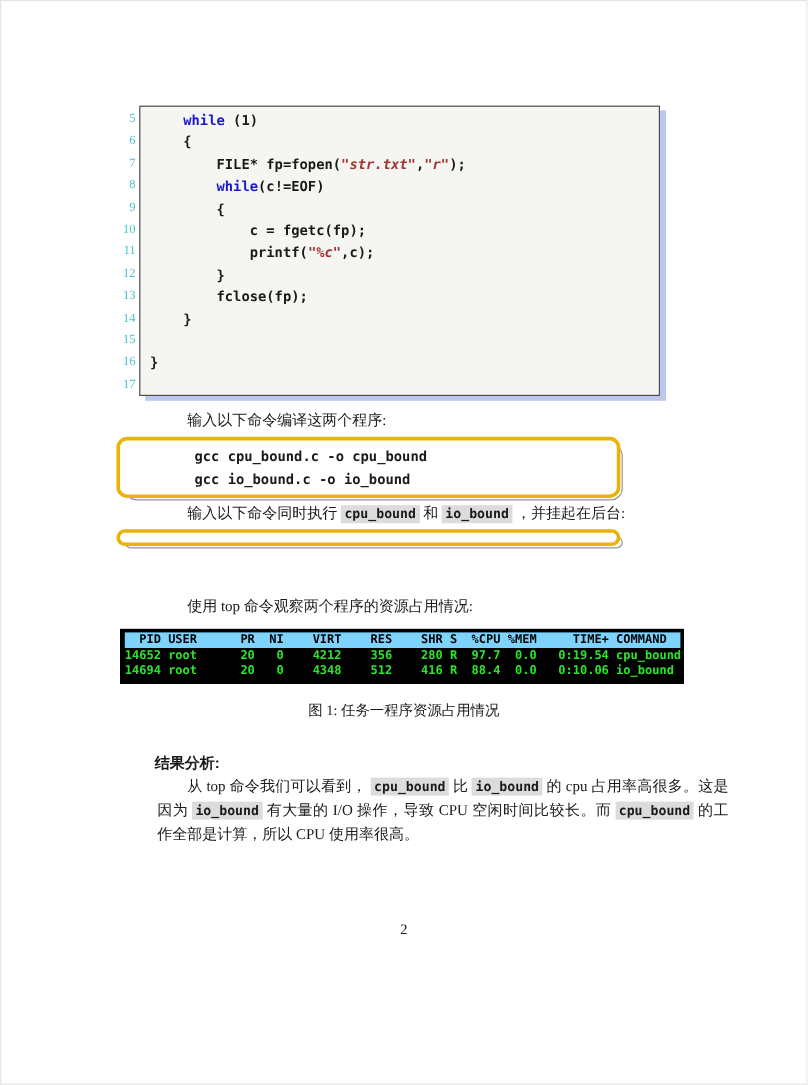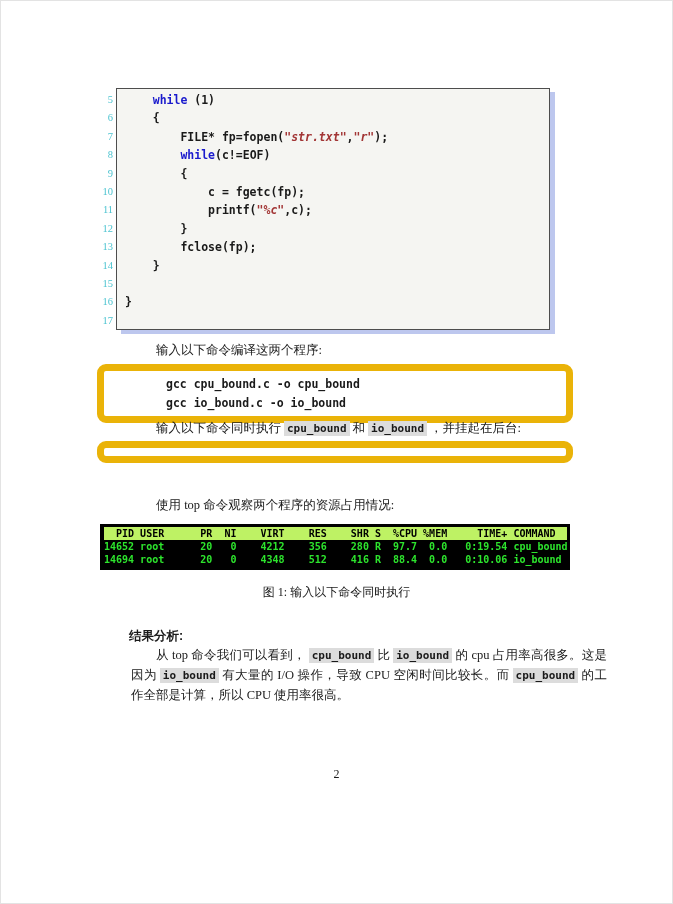--- a/index.html
+++ b/index.html
@@ -30,38 +30,38 @@
   .pos-run{top:419px;}
   .pos-top{top:496px;}
   .pos-analysis{top:646px;}
   .seg-code{
     font-family:"DejaVu Sans Mono",monospace;font-weight:bold;font-size:11px;
     background:#dcdcdc;padding:1px 3px;margin:0 3px;white-space:nowrap;
   }
 
   
   .cmd-box{
-    position:absolute;left:97px;width:476px;box-sizing:border-box;background:#fff;
-    border:7px solid #eab308;border-radius:9px;padding:4px 0 4px 62px;
+    position:absolute;left:97px;width:420px;box-sizing:border-box;background:#fff;
+    border:3px solid #eab308;border-radius:9px;padding:4px 0 4px 62px;
   }
   .cmd-box::after{
     content:"";position:absolute;top:3px;left:4px;right:-5px;bottom:-5px;
     border:1px solid #979797;border-radius:10px;z-index:-1;
   }
   .pos-box1{top:364px;}
   .pos-box2{top:441px;}
   .cmd-line{font-family:"DejaVu Sans Mono",monospace;font-weight:bold;font-size:11.5px;
             line-height:18.7px;white-space:pre;}
 
   
   .terminal{position:absolute;left:100px;top:524px;width:470px;box-sizing:border-box;
             background:#000;padding:3px 3px 4px 4px;}
   .t-line{font-family:"DejaVu Sans Mono",monospace;font-weight:bold;font-size:10px;
           line-height:13px;white-space:pre;color:#2de42d;}
-  .t-header{background:#bef264;color:#000;}
+  .t-header{background:#7dd3fc;color:#000;}
 
   
   .caption{position:absolute;left:0;top:584px;width:100%;text-align:center;font-size:12px;}
   .analysis-heading{position:absolute;left:103px;top:628px;font-size:12.5px;font-weight:bold;
                     font-family:"Liberation Sans",sans-serif;margin-left:26px;}
   .page-number{position:absolute;left:0;top:767px;width:100%;text-align:center;font-size:12px;}
 </style>
 </head>
 <body>
 
@@ -114,19 +114,19 @@
 <p class="body-text indent pos-top"><span>使用 top 命令观察两个程序的资源占用情况:</span></p>
 
 <div class="terminal">
   <div class="t-line t-header">  PID USER      PR  NI    VIRT    RES    SHR S  %CPU %MEM     TIME+ COMMAND</div>
   <div>
       <div class="t-line">14652 root      20   0    4212    356    280 R  97.7  0.0   0:19.54 cpu_bound</div>
       <div class="t-line">14694 root      20   0    4348    512    416 R  88.4  0.0   0:10.06 io_bound</div>
     </div>
 </div>
 
-<div class="caption">图 1: 输入以下命令同时执行</div>
+<div class="caption">图 1: 任务一程序资源占用情况</div>
 
 <div class="analysis-heading">结果分析:</div>
 
 <p class="body-text indent pos-analysis"><span>从 top 命令我们可以看到，</span><span class="seg-code">cpu_bound</span><span>比</span><span class="seg-code">io_bound</span><span>的 cpu 占用率高很多。这是因为</span><span class="seg-code">io_bound</span><span>有大量的 I/O 操作，导致 CPU 空闲时间比较长。而</span><span class="seg-code">cpu_bound</span><span>的工作全部是计算，所以 CPU 使用率很高。</span></p>
 
 <div class="page-number">2</div>
 
 </body></html>

